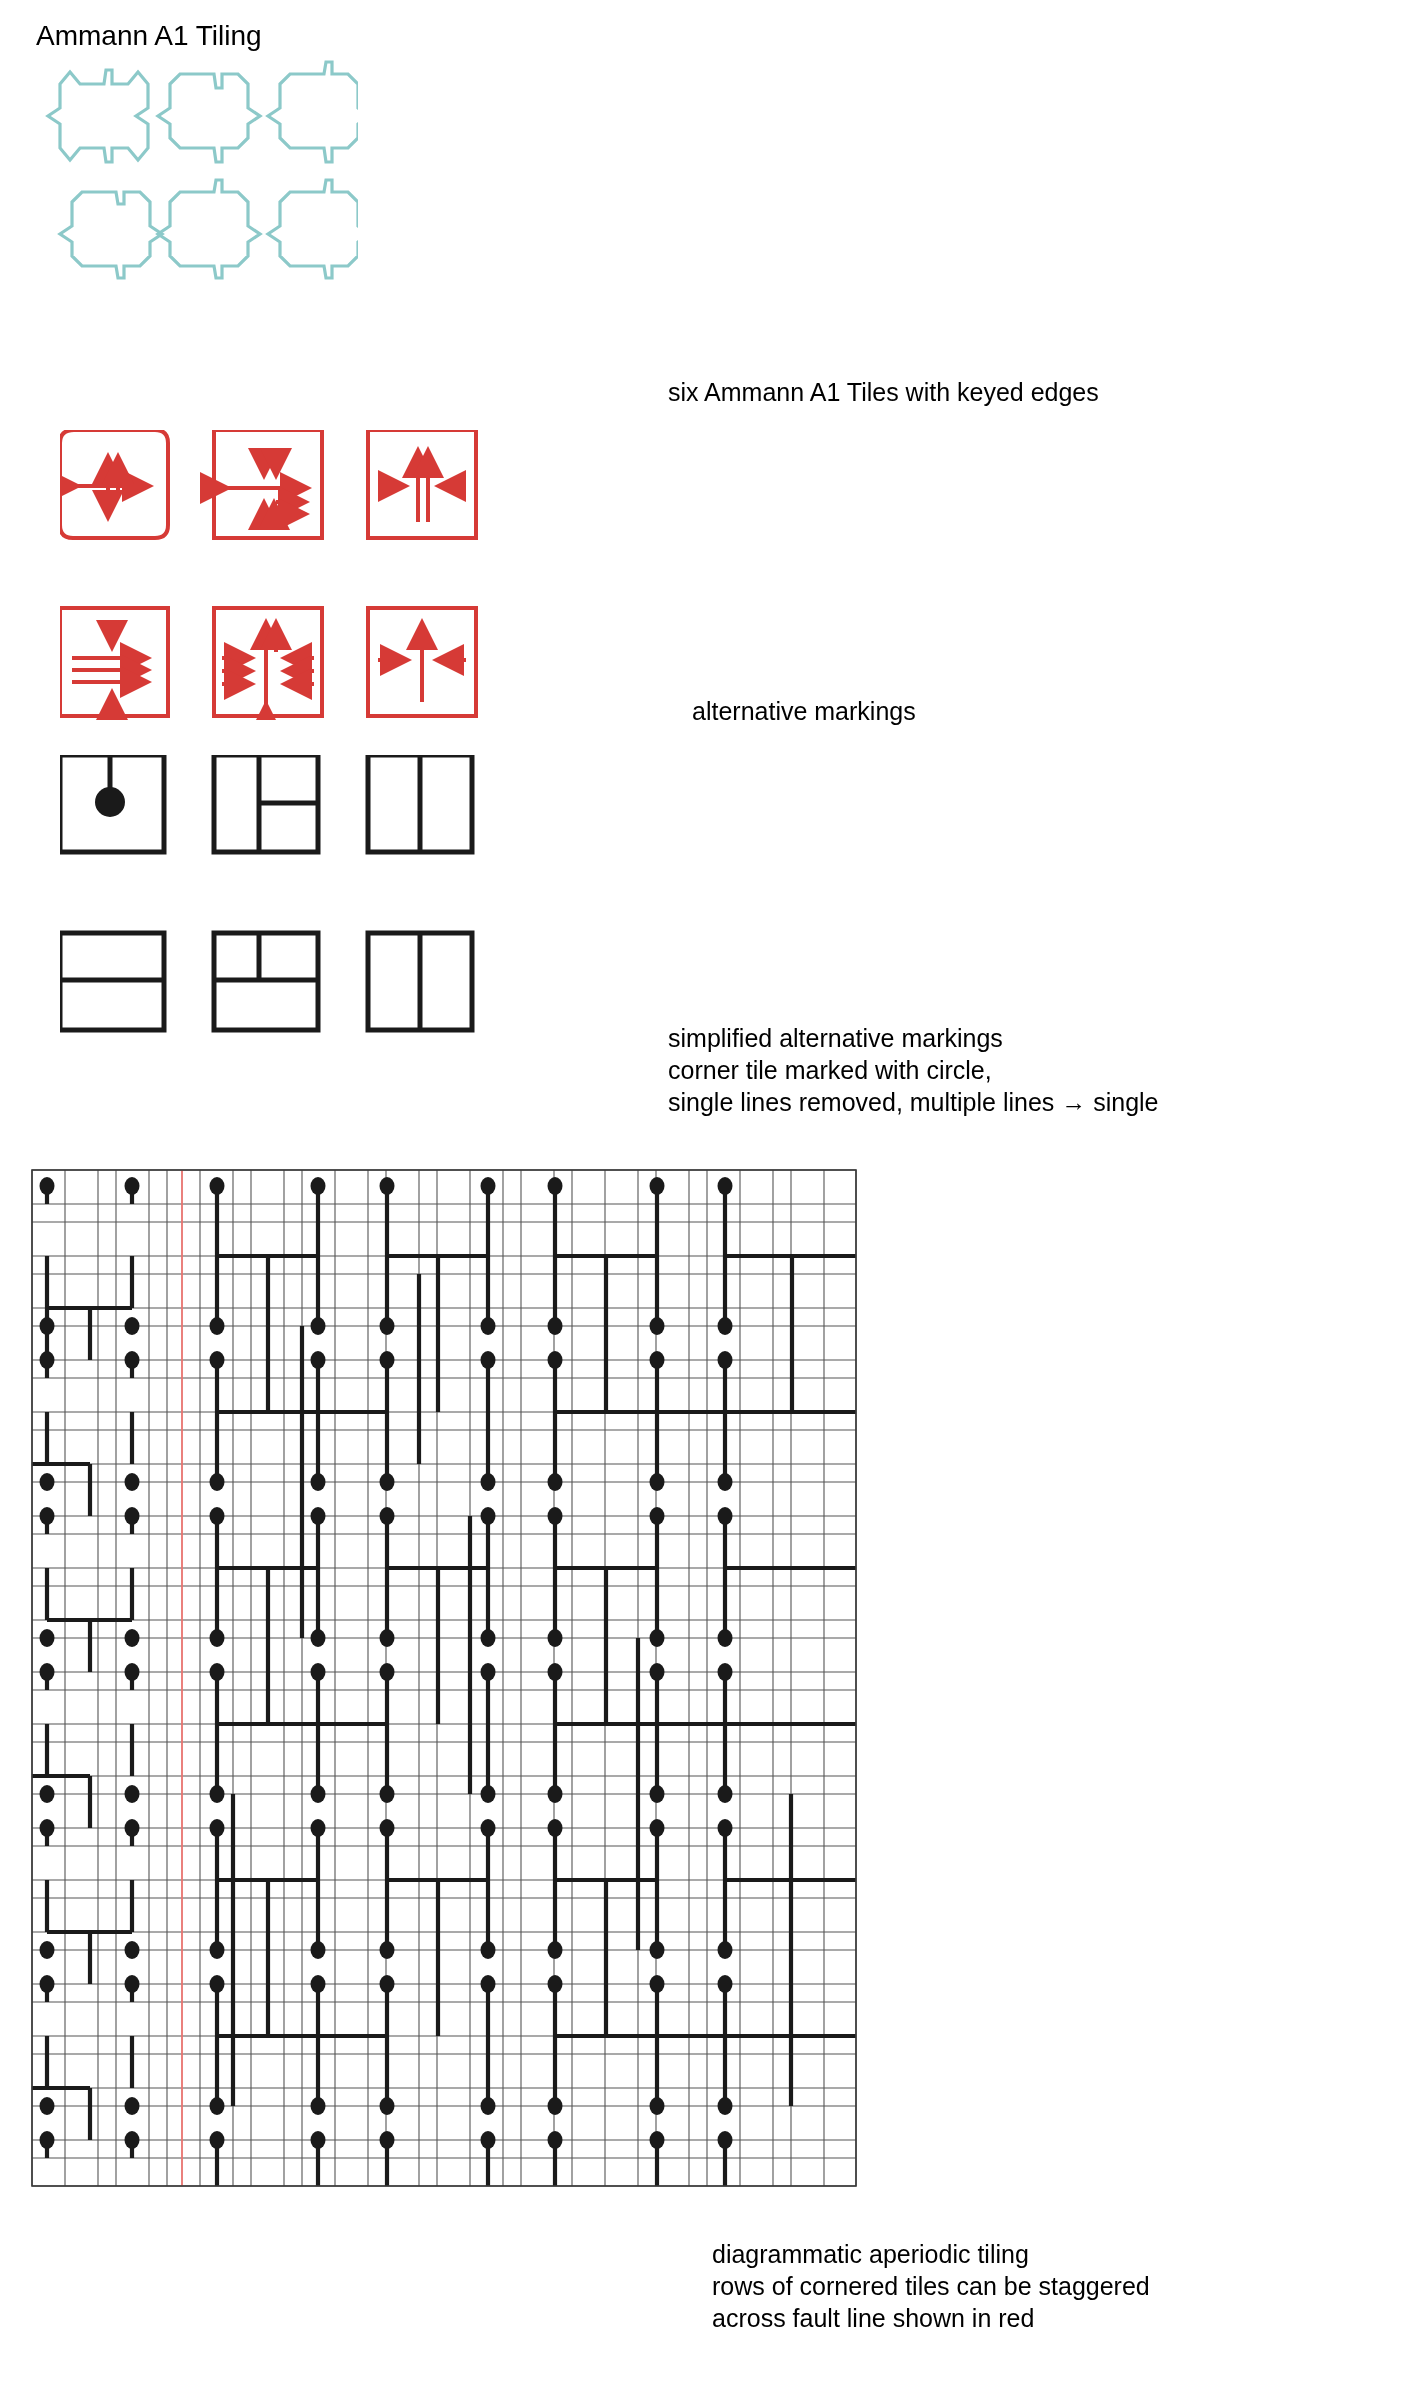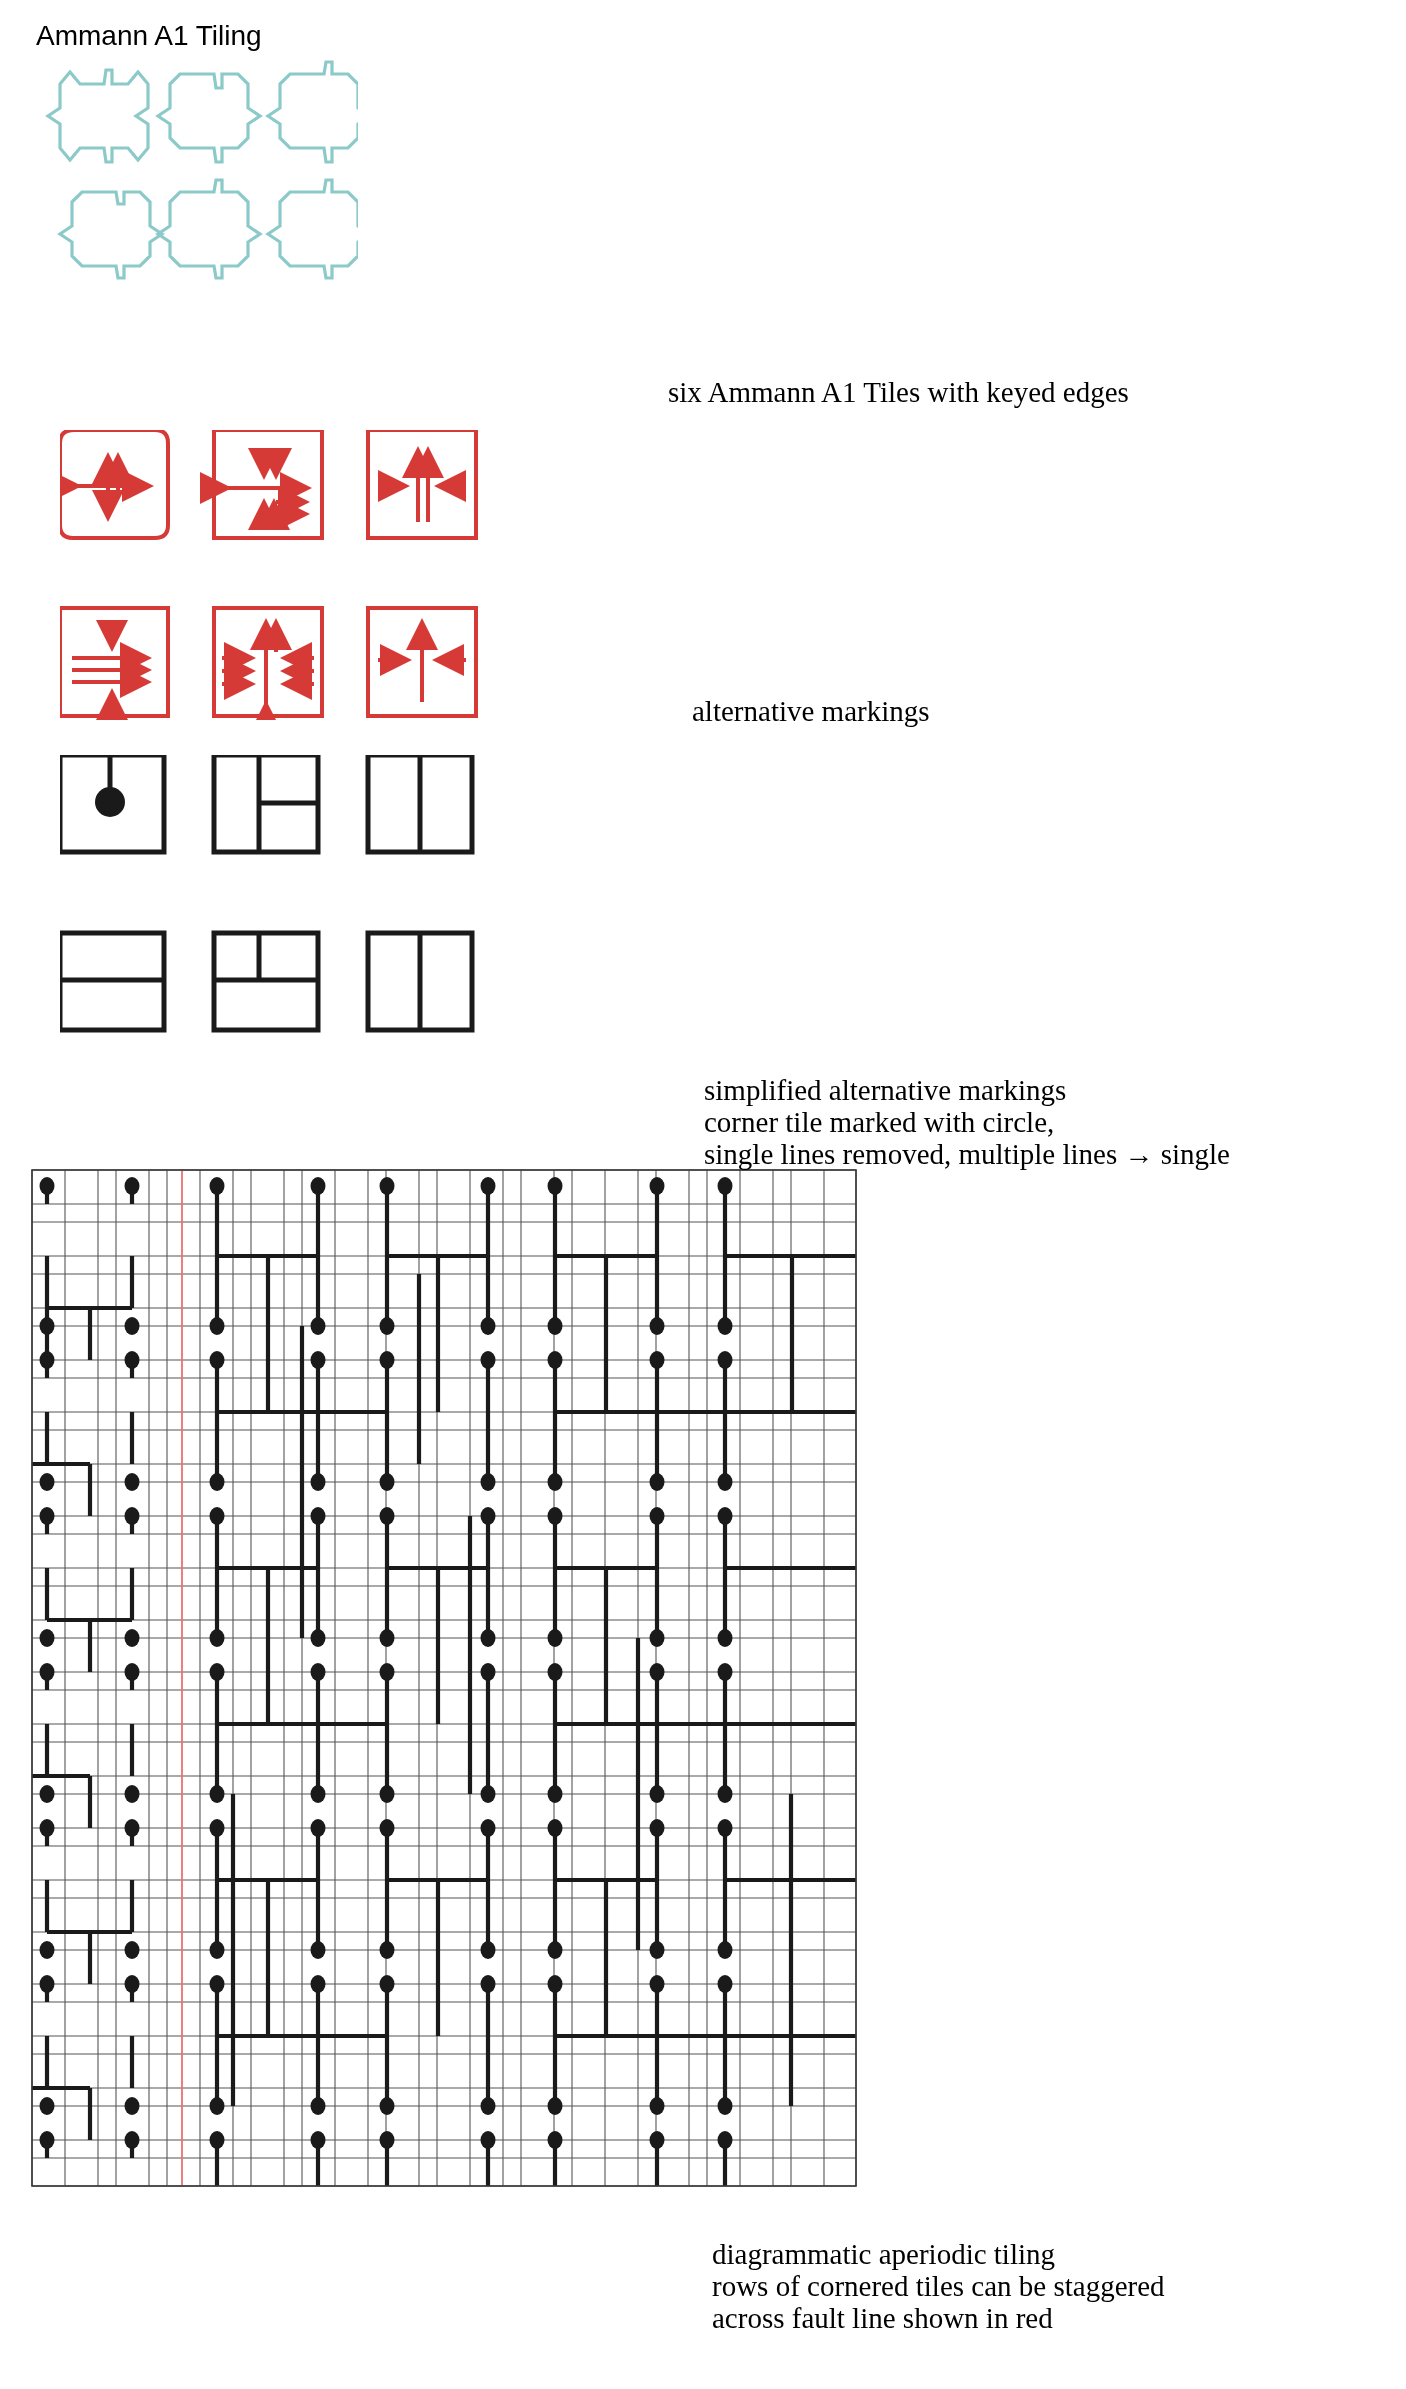--- a/index.html
+++ b/index.html
@@ -21,28 +21,27 @@
     left: 36px;
     top: 8px;
     font-size: 28px;
     line-height: 40px;
     letter-spacing: 0px;
     white-space: nowrap;
     margin-top: 8px;
   }
   .caption {
     position: absolute;
-    font-size: 29px;
+    font-size: 25px;
     line-height: 32px;
     white-space: pre;
-    font-family: Liberation Serif, serif;
   }
   #caption-keyed   { left: 668px; top: 376px; }
   #caption-alt     { left: 668px; top: 695px; margin-left: 24px; }
-  #caption-simpl   { left: 668px; top: 1074px; margin-left: 36px; }
+  #caption-simpl   { left: 668px; top: 1022px; }
   #caption-tiling  { left: 668px; top: 2238px; margin-left: 44px; }
 
   .svg-layer { position: absolute; left: 0; top: 0; }
   #keyed-tiles-svg  { left: 28px;  top: 52px;  }
   #red-tiles-svg    { left: 60px;  top: 430px; }
   #black-tiles-svg  { left: 60px;  top: 755px; }
   #tiling-svg       { left: 30px;  top: 1168px; }
 </style>
 </head>
 <body>

